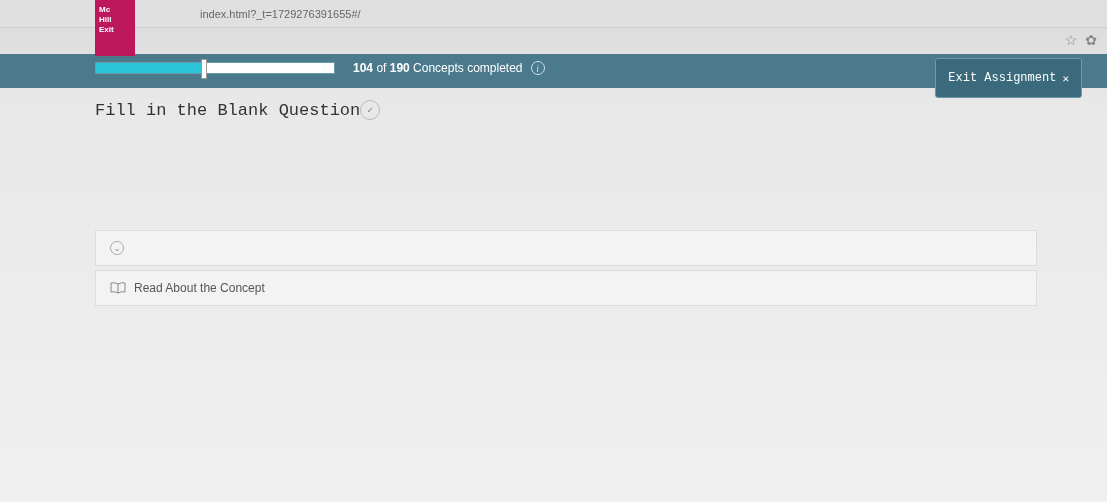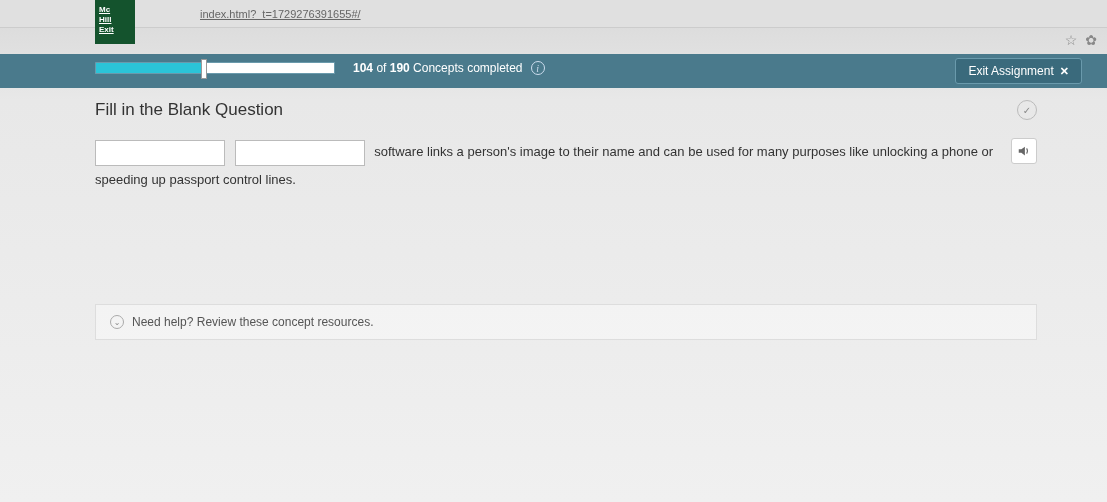--- a/index.html
+++ b/index.html
@@ -17,48 +17,46 @@
     }
     .browser-bar {
       height: 28px;
       background: #e0e0e0;
       display: flex;
       align-items: center;
       padding: 0 10px;
       font-size: 11px;
       color: #666;
       border-bottom: 1px solid #ccc;
-      text-decoration: underline;
     }
     .url-text {
       margin-left: 190px;
     }
     .browser-icons {
       position: absolute;
       right: 10px;
       top: 32px;
       display: flex;
       gap: 8px;
       color: #888;
       font-size: 14px;
     }
     .logo {
       position: absolute;
       left: 95px;
       top: 0px;
       width: 40px;
-      height: 44px;
-      background: #14532d;
+      height: 56px;
+      background: #be185d;
       color: #fff;
       font-size: 8px;
       font-weight: bold;
       line-height: 10px;
       padding: 5px 4px;
       z-index: 10;
-      text-decoration: underline;
     }
     .topbar {
       height: 34px;
       background: #4a7a8c;
       margin-top: 26px;
       display: flex;
       align-items: center;
       position: relative;
     }
     .progress-wrap {
@@ -110,44 +108,46 @@
       align-items: center;
       justify-content: center;
       margin-left: 8px;
       font-style: italic;
       font-family: serif;
     }
     .exit-btn {
       position: absolute;
       right: 25px;
       top: 4px;
-      height: 26px;
+      height: 40px;
       padding: 0 12px;
       background: #3a6a7c;
       border: 1px solid #6a9aac;
       color: #fff;
       font-size: 12px;
       border-radius: 3px;
       display: flex;
       align-items: center;
       gap: 6px;
       cursor: pointer;
+      font-family: Liberation Mono, monospace;
     }
     .exit-x {
       font-size: 11px;
       font-weight: bold;
     }
     .content {
       padding: 12px 70px 0 95px;
     }
     .question-header {
       display: flex;
       align-items: center;
-      justify-content: space-between;
+      justify-content: flex-start;
       margin-bottom: 18px;
+      font-family: Liberation Mono, monospace;
     }
     .question-title {
       font-size: 17px;
       color: #333;
       font-weight: normal;
     }
     .circle-btn {
       width: 20px;
       height: 20px;
       border: 1px solid #bbb;
@@ -269,33 +269,28 @@
     <span class="exit-x">✕</span>
   </div>
 </div>
 
 <div class="content">
   <div class="question-header">
     <h2 class="question-title">Fill in the Blank Question</h2>
     <span class="circle-btn">✓</span>
   </div>
 
-  <div class="question-body">
-    <div class="audio-btn">
-      <svg viewBox="0 0 16 16" width="14" height="14" fill="none" stroke="#666" stroke-width="1.2">
-        <path d="M2 6 L2 10 L5 10 L9 13 L9 3 L5 6 Z" fill="#666" stroke="none"></path>
-        <path d="M11 5 Q13 8 11 11"></path>
-      </svg>
-    </div>
-    <div class="sentence">
-      <input type="text" class="blank-input" style="">
-      <input type="text" class="blank-input" style="">
-      <span>software links a person's image to their name and can be used for many purposes like unlocking a phone or speeding up passport control lines.</span>
-    </div>
-  </div>
 
   <div class="help-section">
     <div class="help-row">
       <span class="chevron-circle">⌄</span>
-      <span>Need help? Review these concept resources.</span>
     </div>
+    <div class="help-row">
+      <span class="book-icon">
+        <svg viewBox="0 0 16 12" fill="none" stroke="#888" stroke-width="1">
+          <path d="M1 1 Q4 0 8 2 Q12 0 15 1 L15 10 Q12 9 8 11 Q4 9 1 10 Z"></path>
+          <line x1="8" y1="2" x2="8" y2="11"></line>
+        </svg>
+      </span>
+      <span>Read About the Concept</span>
+    </div>
   </div>
 </div>
 
 </body></html>

